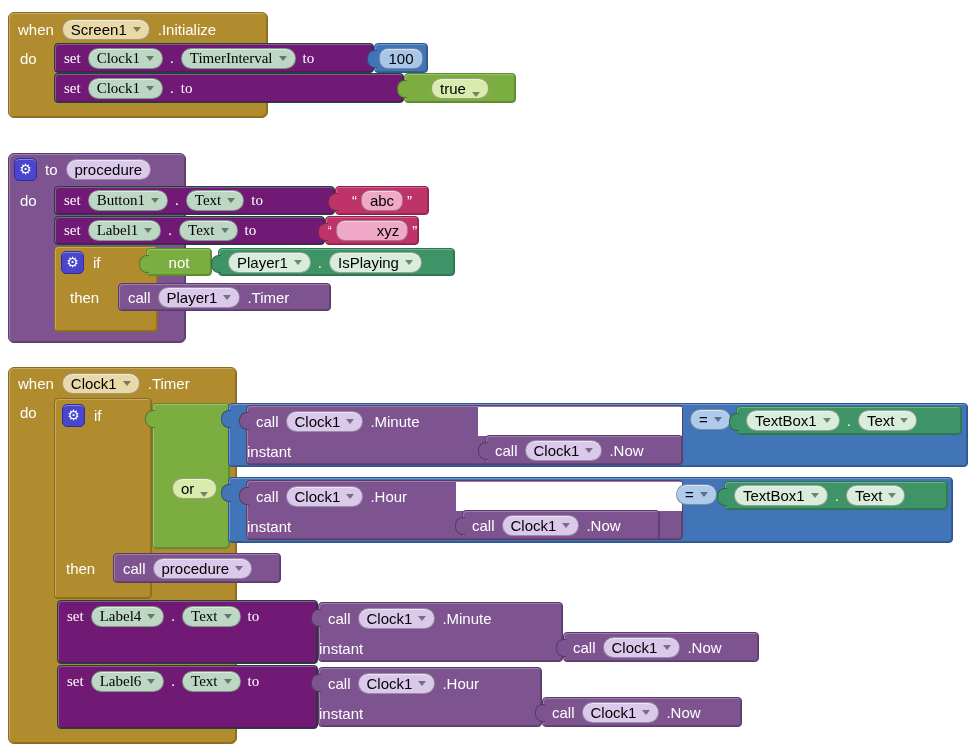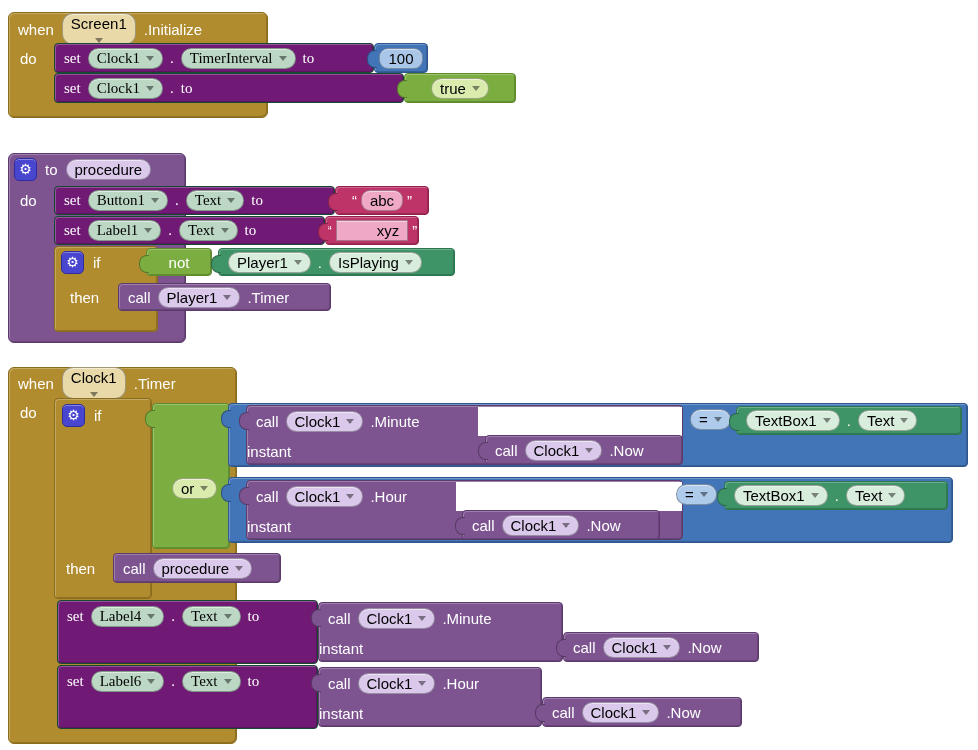--- a/index.html
+++ b/index.html
@@ -27,24 +27,24 @@
   .rose{background:#BE3468;border-color:#93204C;}
   .purple{background:#7D5490;border-color:#5C3A6E;}
   .whitegap{position:absolute;background:#ffffff;}
   
   .pill{
     display:inline-flex;align-items:center;gap:6px;background:#ddd;color:#000;
     border:1px solid rgba(0,0,0,.30);border-radius:11px;padding:1px 8px;line-height:17px;
     box-shadow:inset 0 1px 0 rgba(255,255,255,.5);
   }
   .p-sage{background:#BCD8C5;}
-  .p-tan{background:#E9D9A9;flex-direction:column;}
+  .p-tan{background:#E9D9A9;}
   .p-mint{background:#D9EDDD;}
   .p-blue{background:#A9C6E8;}
-  .p-lime{background:#D9ECAD;}
+  .p-lime{background:#D9ECAD;align-items:flex-end;}
   .p-pink{background:#EFA9C6;}
   .p-lav{background:#DBC9EC;}
   .p-eq{background:#AECBEC;}
   .arr{width:0;height:0;border-left:4px solid transparent;border-right:4px solid transparent;border-top:5px solid rgba(0,0,0,.45);}
   
   .plug::before{
     content:"";position:absolute;left:-8px;top:6px;width:9px;height:16px;
     background:inherit;border:1px solid rgba(0,0,0,.30);border-right:none;
     border-radius:8px 0 0 8px;
   }
@@ -154,21 +154,21 @@
       <span class="pill p-sage">
           <span>Text</span>
           <span class="arr"></span>
         </span>
       <span class="kw">to</span>
     </div>
   </div>
   <div class="block rose plug" style="left:325px;top:216px;width:94px;height:29px;">
     <div class="flexrow" style="gap:4px;justify-content:center;padding:0 6px;">
       <span class="quote">“</span>
-      <span class="pill p-pink" style="border-radius:1px;padding-left:40px;">xyz</span>
+      <span class="pill p-pink" style="border-radius:9px;padding-left:40px;">xyz</span>
       <span class="quote">”</span>
     </div>
   </div>
 
   <div class="block gold" style="left:54px;top:246px;width:104px;height:86px;"></div>
   <div class="abs" style="left:61px;top:250px;height:24px;display:flex;align-items:center;gap:9px;">
     <span class="gear">⚙</span>
     <span class="kw">if</span>
   </div>
   <div class="block lgreen plug" style="left:146px;top:248px;width:66px;height:28px;">

